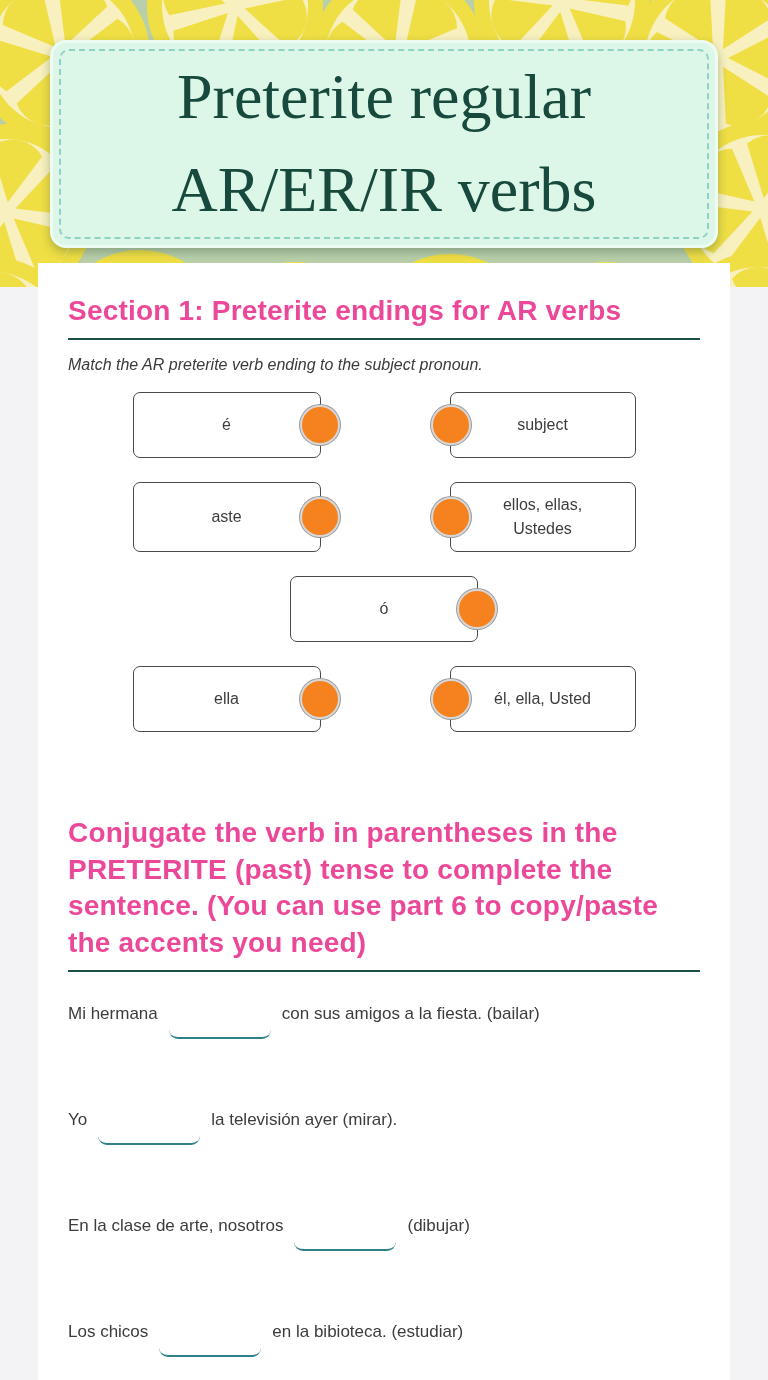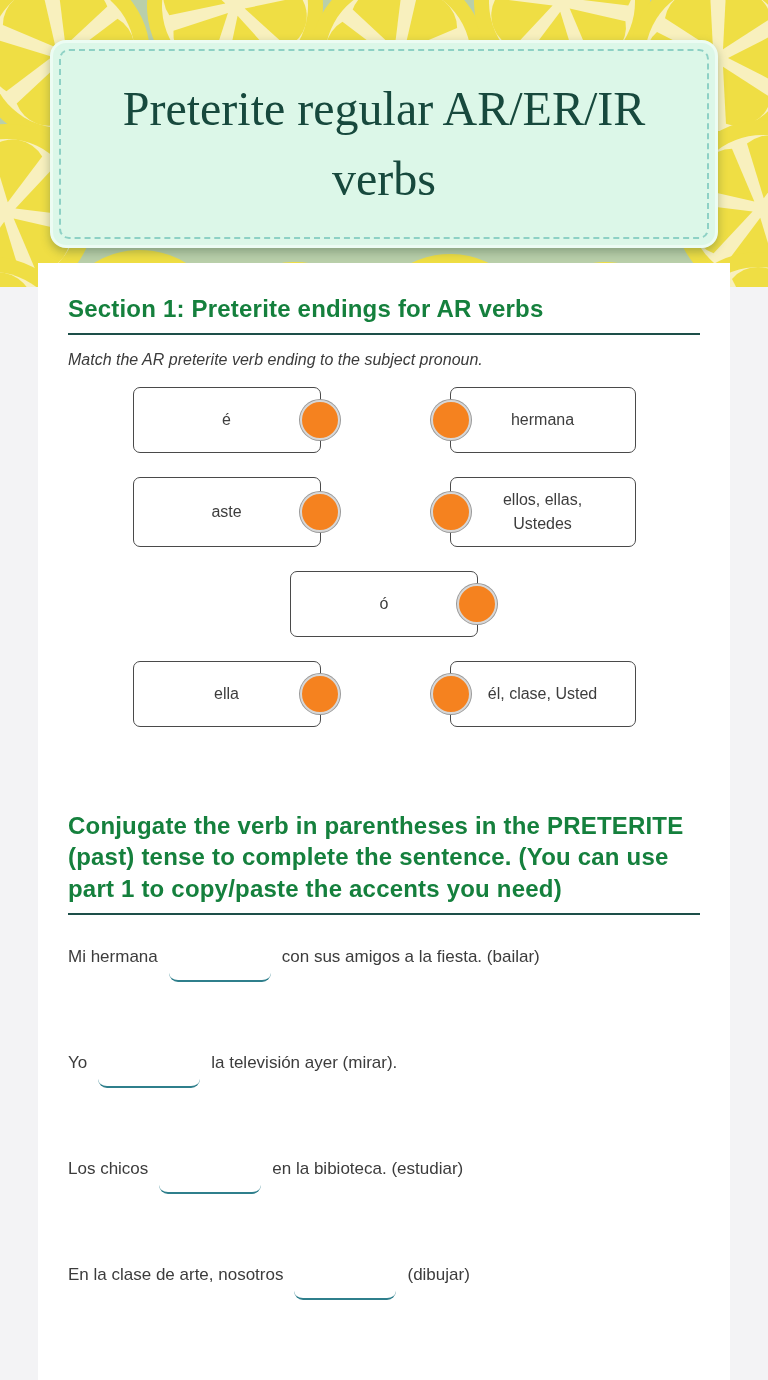--- a/index.html
+++ b/index.html
@@ -24,37 +24,37 @@
   }
   .title-card-inner {
     height:100%;
     border:2px dashed #8ed1c5;
     border-radius:10px;
     display:flex; align-items:center; justify-content:center;
   }
   h1.worksheet-title {
     margin:0; max-width:540px;
     font-family:"Liberation Serif", serif; font-weight:400;
-    font-size:48px; line-height:1.45; text-align:center;
+    font-size:64px; line-height:1.45; text-align:center;
     color:#17493d;
   }
 
   
   .content {
     position:relative;
     width:692px; margin:-24px auto 0;
     min-height:1117px;
     background:#ffffff;
     padding:30px 30px 80px;
   }
 
   h2.section-heading {
     margin:0 0 9px;
-    font-size:24px; font-weight:700; line-height:1.3;
-    color:#15803d; letter-spacing:.2px;
+    font-size:28px; font-weight:700; line-height:1.3;
+    color:#ec4899; letter-spacing:.2px;
   }
   hr.section-rule {
     border:none; border-top:2px solid #1d4f49; margin:0;
   }
   .instructions {
     margin:16px 0 0;
     font-size:16px; color:#3b3b3b;font-style:italic;
   }
 
   
@@ -150,21 +150,21 @@
       <hr class="section-rule">
       <p class="instructions">Match the AR preterite verb ending to the subject pronoun.</p>
       <div class="match-rows" id="match-rows">
           <div class="match-row">
             <div class="match-box left">
               <span class="match-label">é</span>
               <span class="connector right-side"></span>
             </div>
             <div class="match-box right">
               <span class="connector left-side"></span>
-              <span class="match-label">hermana</span>
+              <span class="match-label">subject</span>
             </div>
           </div>
           <div class="match-row">
             <div class="match-box left">
               <span class="match-label">aste</span>
               <span class="connector right-side"></span>
             </div>
             <div class="match-box right">
               <span class="connector left-side"></span>
               <span class="match-label">ellos, ellas, Ustedes</span>
@@ -176,31 +176,31 @@
               <span class="connector right-side"></span>
             </div>
           </div>
           <div class="match-row">
             <div class="match-box left">
               <span class="match-label">ella</span>
               <span class="connector right-side"></span>
             </div>
             <div class="match-box right">
               <span class="connector left-side"></span>
-              <span class="match-label">él, clase, Usted</span>
+              <span class="match-label">él, ella, Usted</span>
             </div>
           </div>
         </div>
     </section>
 
     <section class="section-2">
-      <h2 class="section-heading">Conjugate the verb in parentheses in the PRETERITE (past) tense to complete the sentence. (You can use part 1 to copy/paste the accents you need)</h2>
+      <h2 class="section-heading">Conjugate the verb in parentheses in the PRETERITE (past) tense to complete the sentence. (You can use part 6 to copy/paste the accents you need)</h2>
       <hr class="section-rule">
       <div class="questions" id="questions">
           <div class="question"><span class="q-text">Mi hermana</span><input type="text" class="q-input" value="" style=""><span class="q-text">con sus amigos a la fiesta. (bailar)</span></div>
           <div class="question"><span class="q-text">Yo</span><input type="text" class="q-input" value="" style=""><span class="q-text">la televisión ayer (mirar).</span></div>
+          <div class="question"><span class="q-text">En la clase de arte, nosotros</span><input type="text" class="q-input" value="" style=""><span class="q-text">(dibujar)</span></div>
           <div class="question"><span class="q-text">Los chicos</span><input type="text" class="q-input" value="" style=""><span class="q-text">en la bibioteca. (estudiar)</span></div>
-          <div class="question"><span class="q-text">En la clase de arte, nosotros</span><input type="text" class="q-input" value="" style=""><span class="q-text">(dibujar)</span></div>
         </div>
     </section>
 
   </main>
 </div>
 
 </body></html>

